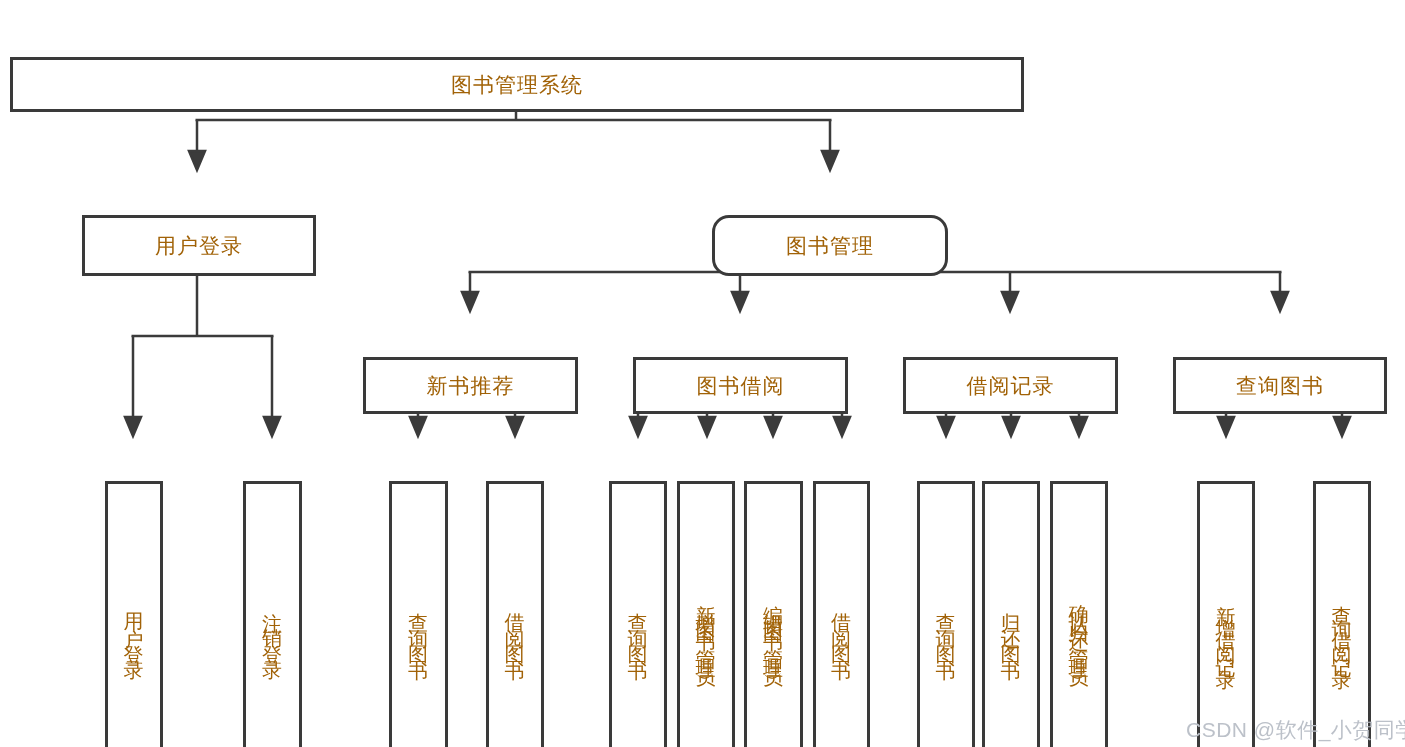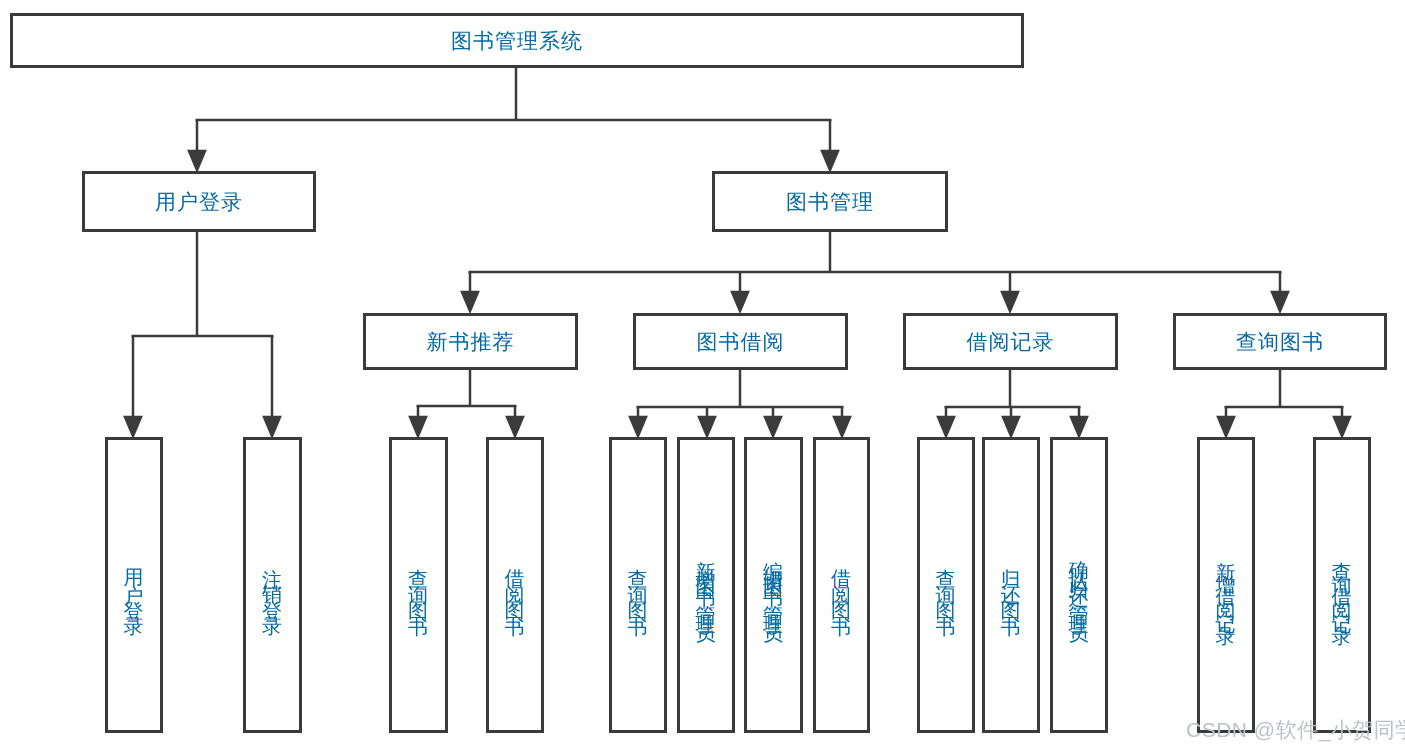--- a/index.html
+++ b/index.html
@@ -24,22 +24,23 @@
     z-index: 1;
   }
   .node {
     position: absolute;
     box-sizing: border-box;
     background: #ffffff;
     border: 3px solid #3a3a3a;
     display: flex;
     align-items: center;
     justify-content: center;
-    color: #0369a1;
+    color: #a16207;
     z-index: 2;
+    margin-top: 44px;
   }
   .node--h {
     font-size: 21px;
     letter-spacing: 1px;
     white-space: nowrap;
   }
   .vtext {
     writing-mode: vertical-lr;
     text-orientation: mixed;
     font-size: 20px;
@@ -126,21 +127,21 @@
     <polygon points="1334,417 1350,417 1342,436"></polygon>
   </svg>
 
   <div class="node node--h" style="left:10px; top:13px; width:1014px; height:55px;">
     <span>图书管理系统</span>
   </div>
 
   <div class="node node--h" style="left:82px; top:171px; width:234px; height:61px;">
     <span>用户登录</span>
   </div>
-  <div class="node node--h" style="left:712px; top:171px; width:236px; height:61px;">
+  <div class="node node--h" style="left:712px; top:171px; width:236px; height:61px;border-radius:17px;">
     <span>图书管理</span>
   </div>
 
   <div class="node node--h" style="left:633px; top:313px; width:215px; height:57px;">
     <span>图书借阅</span>
   </div>
   <div class="node node--h" style="left:363px; top:313px; width:215px; height:57px;">
     <span>新书推荐</span>
   </div>
   <div class="node node--h" style="left:903px; top:313px; width:215px; height:57px;">

